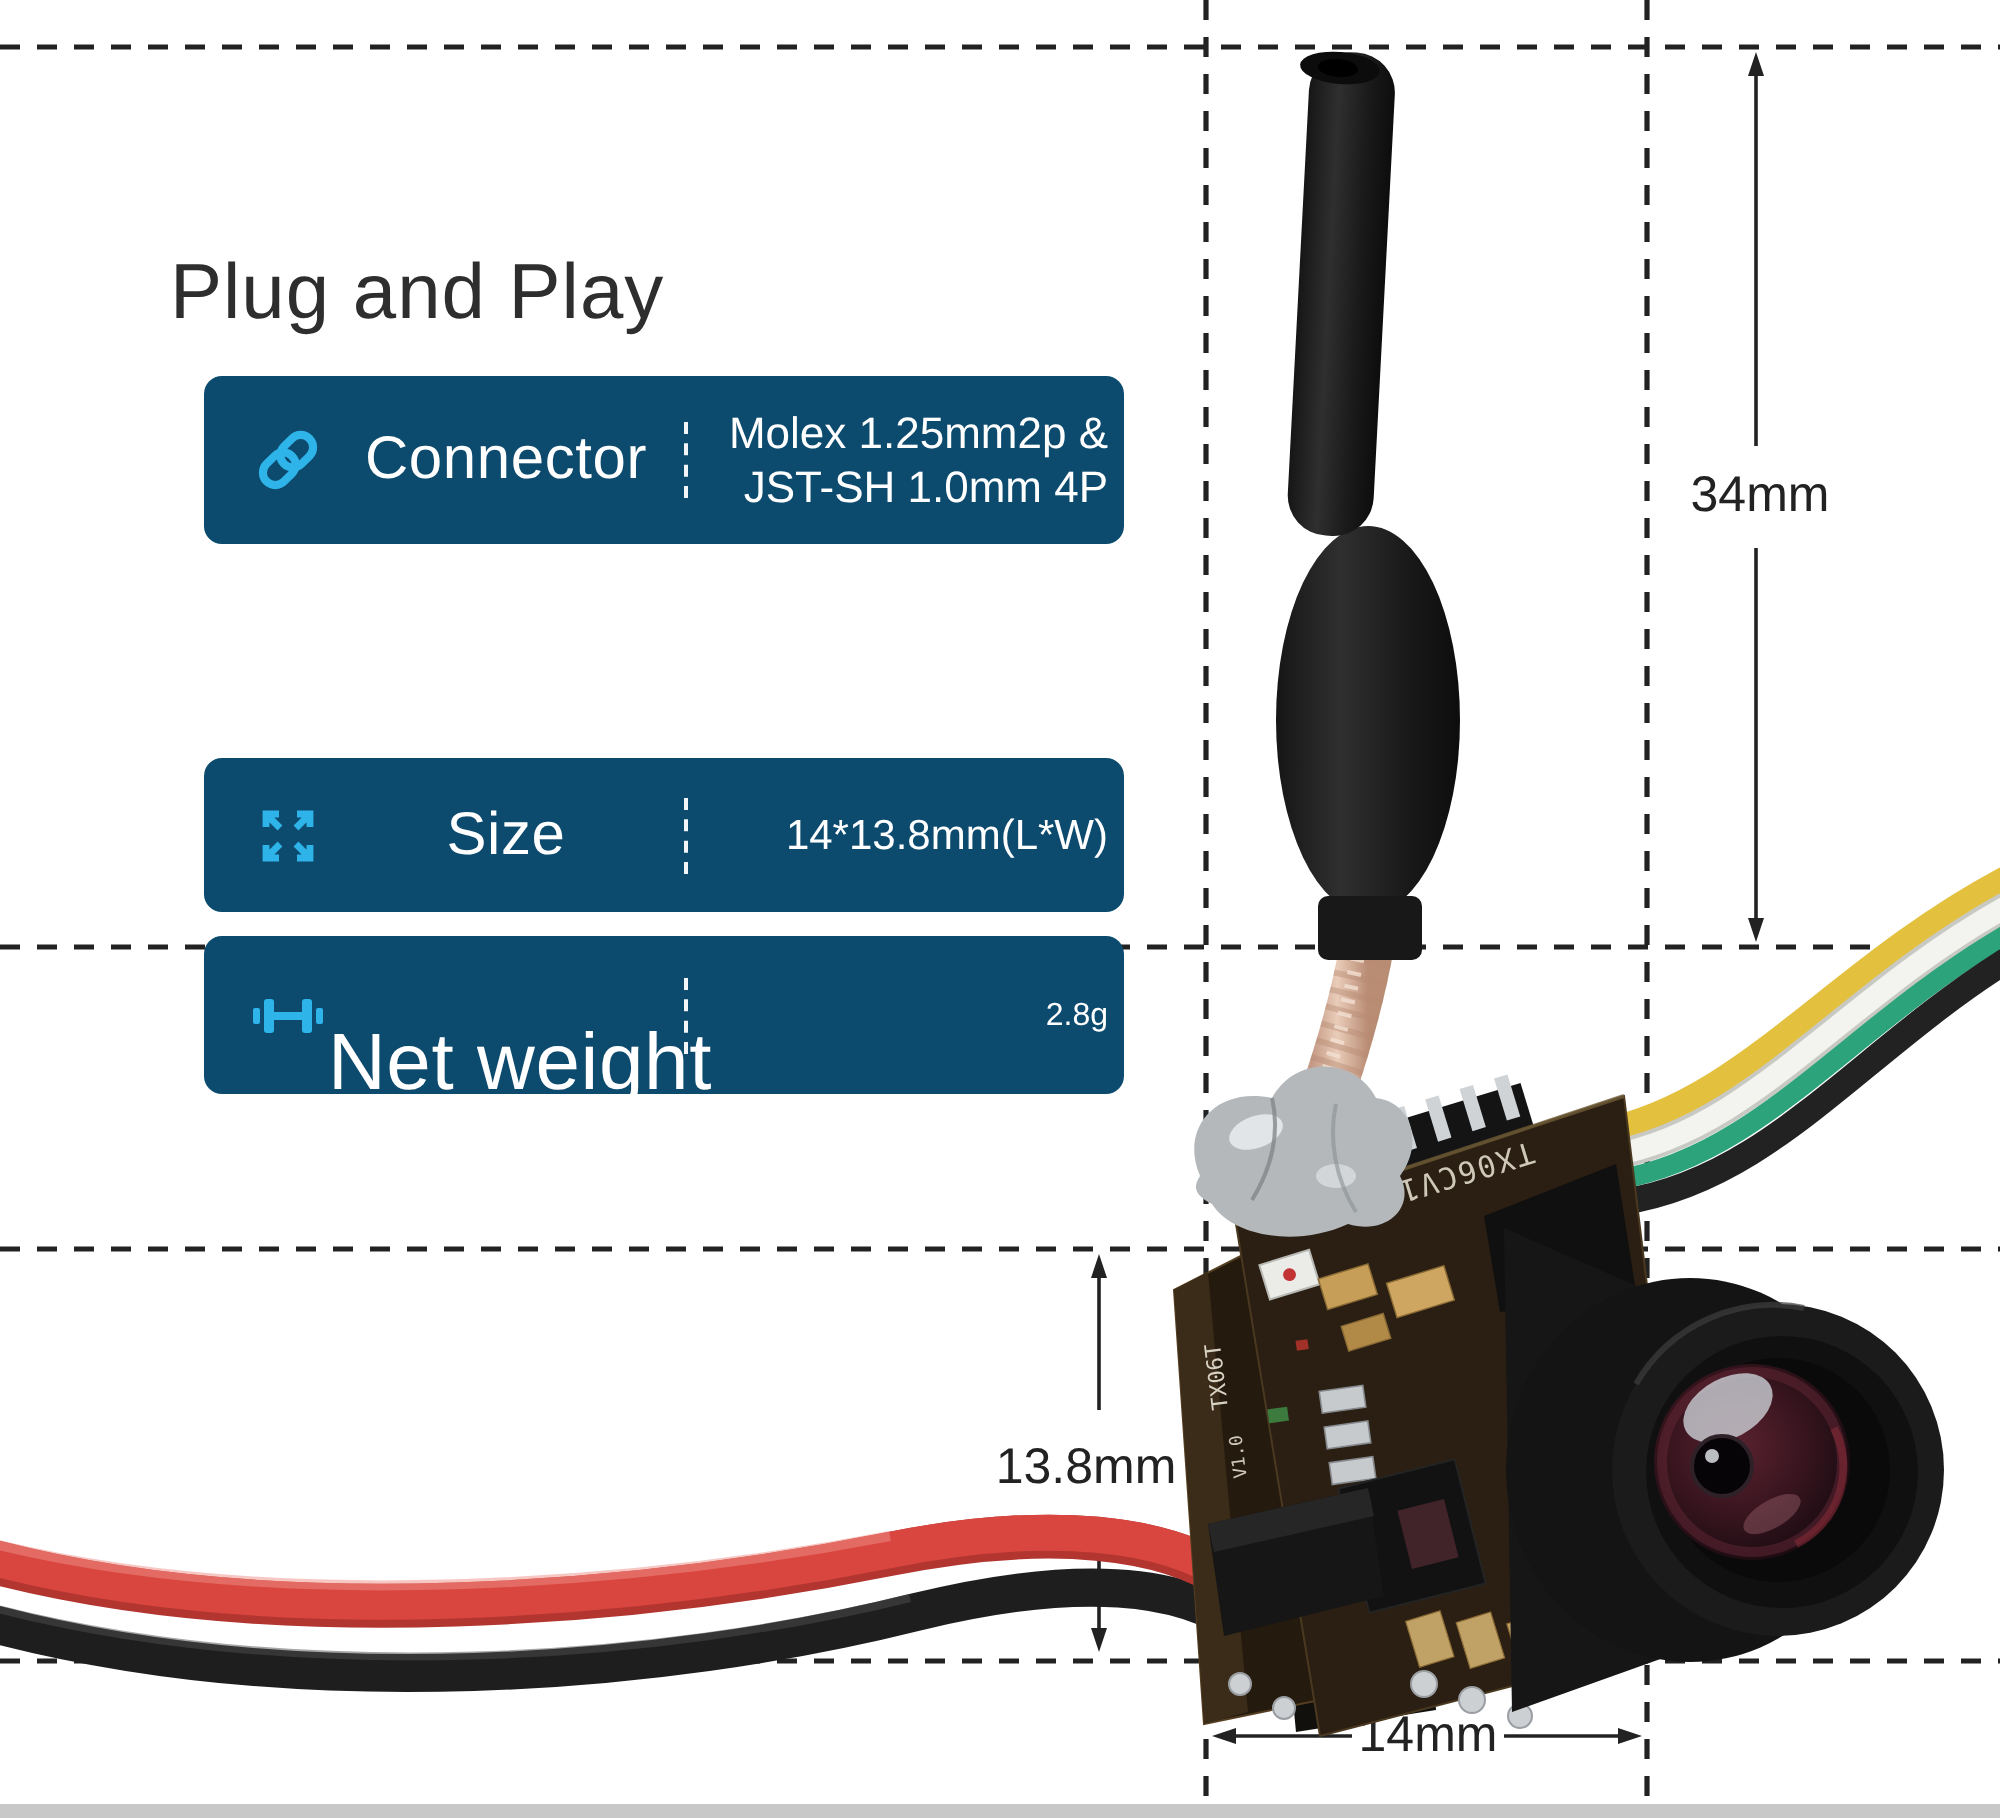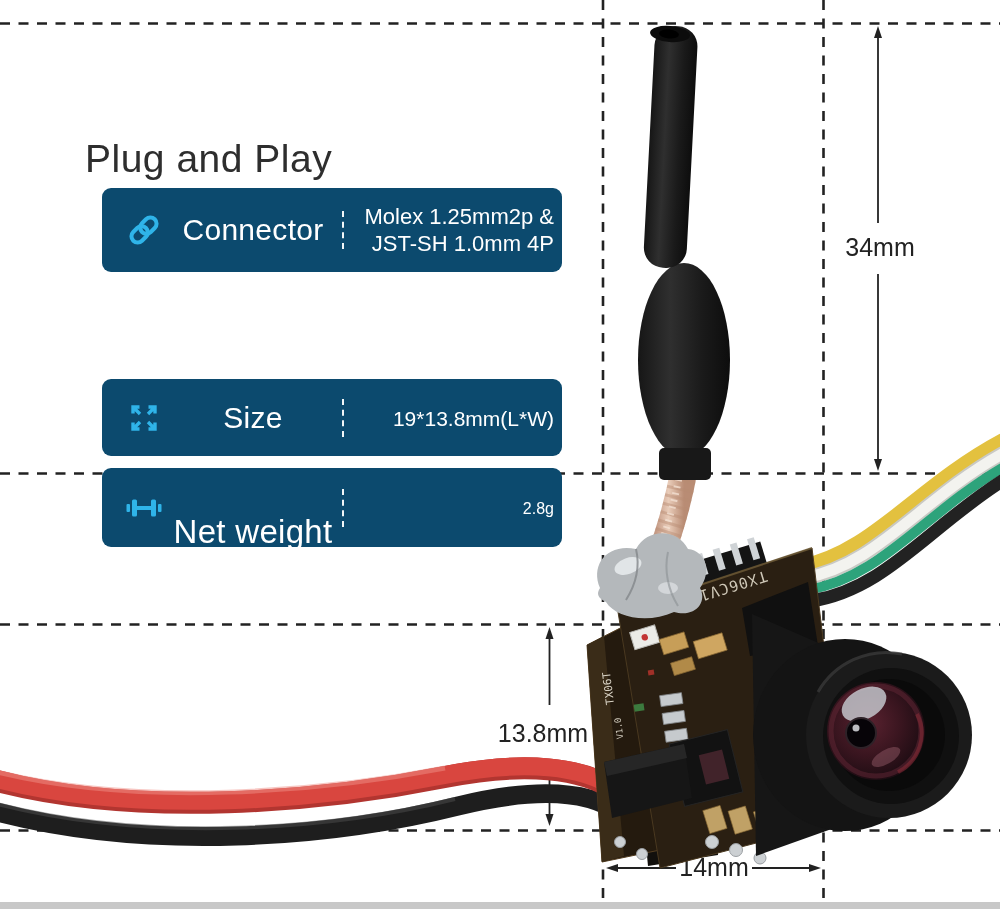--- a/index.html
+++ b/index.html
@@ -204,21 +204,21 @@
       <g>
         <path d="M600,588 C590,565 607,543 636,549 C648,527 678,529 688,549 C706,551 712,572 700,588 C708,603 694,618 674,612 C648,624 616,618 606,602 C598,598 596,594 600,588 Z" fill="#b4b8bb"></path>
         <ellipse cx="628" cy="566" rx="14" ry="8" fill="#e9ecee" opacity="0.85" transform="rotate(-20 628 566)"></ellipse>
         <ellipse cx="668" cy="588" rx="10" ry="6" fill="#dfe3e6" opacity="0.7"></ellipse>
         <path d="M636,549 C640,566 636,584 626,600" fill="none" stroke="#83878b" stroke-width="2" opacity="0.8"></path>
         <path d="M668,552 C664,570 668,590 678,606" fill="none" stroke="#8b8f93" stroke-width="2" opacity="0.6"></path>
       </g>
     </g>
   </svg>
 
-  <div class="heading" style="top:127px;margin-top:12px;">Plug and Play</div>
+  <div class="heading" style="top:127px;">Plug and Play</div>
 
   <div class="spec-box" style="top:188px;height:84px;">
     <div class="spec-icon">
       <svg width="36" height="36" viewBox="0 0 32 32">
         <g fill="none" stroke="#2fb4e9" stroke-width="3.6" stroke-linejoin="round" transform="rotate(-45 16 16)">
           <rect x="2.5" y="10.5" width="16" height="11" rx="5.5"></rect>
           <rect x="13.5" y="10.5" width="16" height="11" rx="5.5"></rect>
         </g>
       </svg>
     </div>
@@ -237,34 +237,34 @@
         <g fill="none" stroke="#2fb4e9" stroke-width="3.4" stroke-linejoin="miter">
           <path d="M13 13 L6 6 M6 12.5 V6 H12.5"></path>
           <path d="M21 13 L28 6 M28 12.5 V6 H21.5"></path>
           <path d="M13 21 L6 28 M6 21.5 V28 H12.5"></path>
           <path d="M21 21 L28 28 M28 21.5 V28 H21.5"></path>
         </g>
       </svg>
     </div>
     <div class="spec-label">Size</div>
     <div class="spec-divider"></div>
-    <div class="spec-value" style="font-size:21px;">19*13.8mm(L*W)</div>
+    <div class="spec-value" style="font-size:21px;">14*13.8mm(L*W)</div>
   </div>
 
   <div class="spec-box" style="top:468px;height:79px;">
     <div class="spec-icon">
       <svg width="36" height="24" viewBox="0 0 36 24">
         <g fill="#2fb4e9">
           <rect x="0.5" y="8" width="3.5" height="8" rx="1"></rect>
           <rect x="6" y="3.5" width="5" height="17" rx="1.5"></rect>
           <rect x="11" y="10" width="14" height="4"></rect>
           <rect x="25" y="3.5" width="5" height="17" rx="1.5"></rect>
           <rect x="32" y="8" width="3.5" height="8" rx="1"></rect>
         </g>
       </svg>
     </div>
-    <div class="spec-label" style="font-size:33px;margin-top:24px;">Net weight</div>
+    <div class="spec-label" style="font-size:40px;margin-top:24px;">Net weight</div>
     <div class="spec-divider"></div>
     <div class="spec-value" style="font-size:16px;">2.8g</div>
   </div>
 
   <div class="bottom-band"></div>
 </div>
 
 </body></html>

